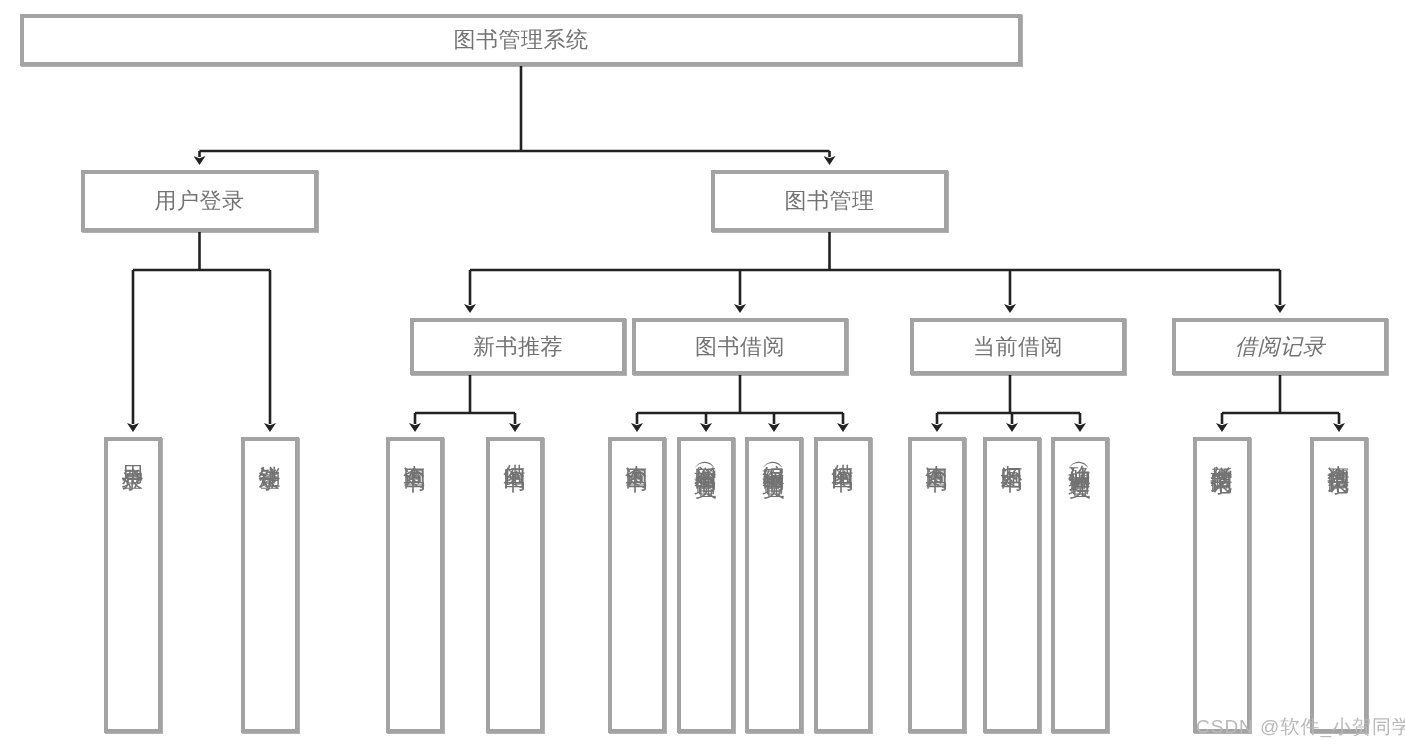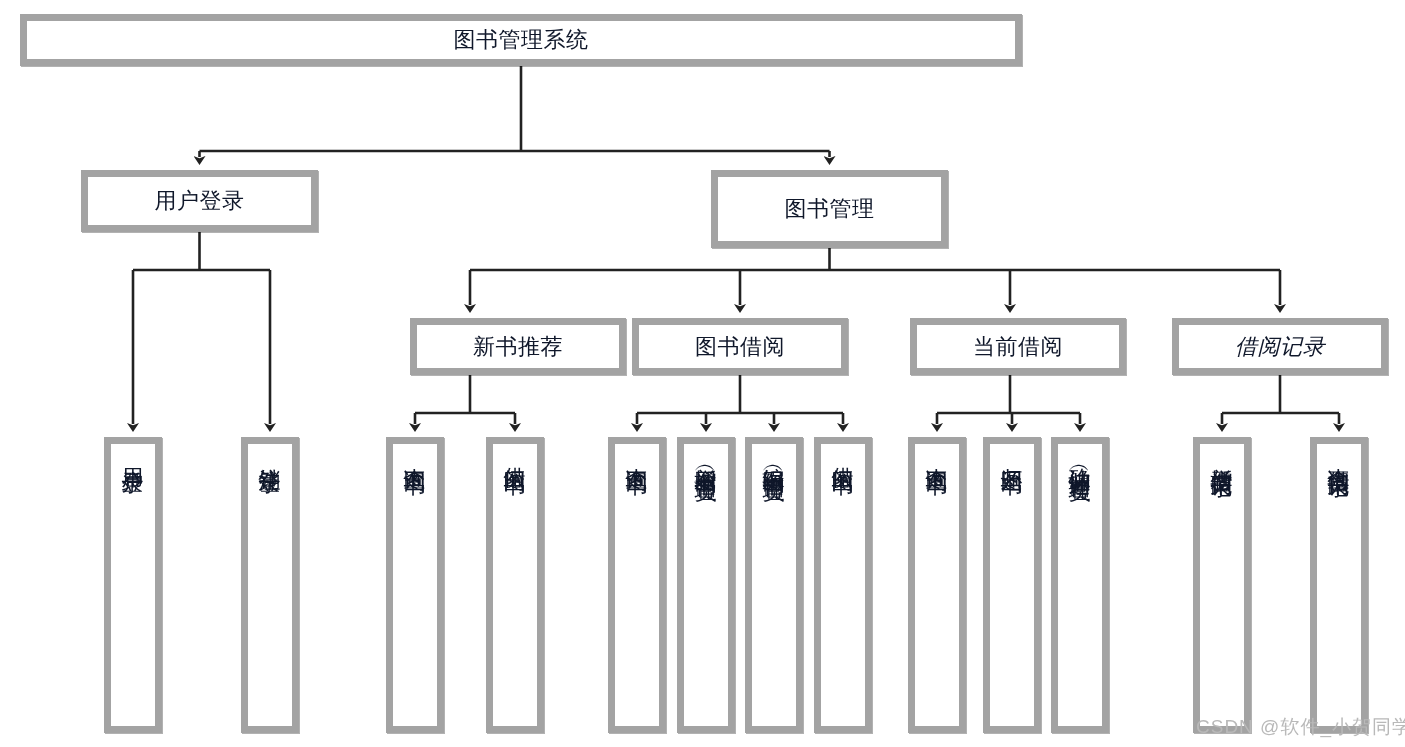--- a/index.html
+++ b/index.html
@@ -21,26 +21,26 @@
     position: absolute;
     left: 0;
     top: 0;
     width: 1405px;
     height: 747px;
   }
   .node-box {
     position: absolute;
     box-sizing: border-box;
     background: #ffffff;
-    border: 7px solid #a3a3a3;
+    border: 4px solid #a3a3a3;
     box-shadow: 1px 1px 0 rgba(0,0,0,0.30);
     display: flex;
     align-items: center;
     justify-content: center;
-    color: #0f172a;
+    color: #737373;
   }
   .node-label {
     display: block;
     text-align: center;
     line-height: 1.32;
     letter-spacing: 0.5px;
     white-space: pre;
   }
   .node-box.horizontal .node-label {
     writing-mode: horizontal-tb;
@@ -116,21 +116,21 @@
       </g>
   </svg>
 
   <div id="nodes-layer">
       <div class="node-box horizontal" style="left: 20px; top: 14px; width: 1002px; height: 52px;">
         <span class="node-label">图书管理系统</span>
       </div>
       <div class="node-box horizontal" style="left: 81px; top: 170px; width: 237px; height: 62px;">
         <span class="node-label">用户登录</span>
       </div>
-      <div class="node-box horizontal" style="left: 711px; top: 170px; width: 237px; height: 78px;">
+      <div class="node-box horizontal" style="left: 711px; top: 170px; width: 237px; height: 62px;">
         <span class="node-label">图书管理</span>
       </div>
       <div class="node-box horizontal" style="left: 362px; top: 318px; width: 216px; height: 57px; margin-left: 48px;">
         <span class="node-label">新书推荐</span>
       </div>
       <div class="node-box horizontal" style="left: 632px; top: 318px; width: 216px; height: 57px;">
         <span class="node-label">图书借阅</span>
       </div>
       <div class="node-box horizontal" style="left: 902px; top: 318px; width: 216px; height: 57px; margin-left: 8px;">
         <span class="node-label">当前借阅</span>

